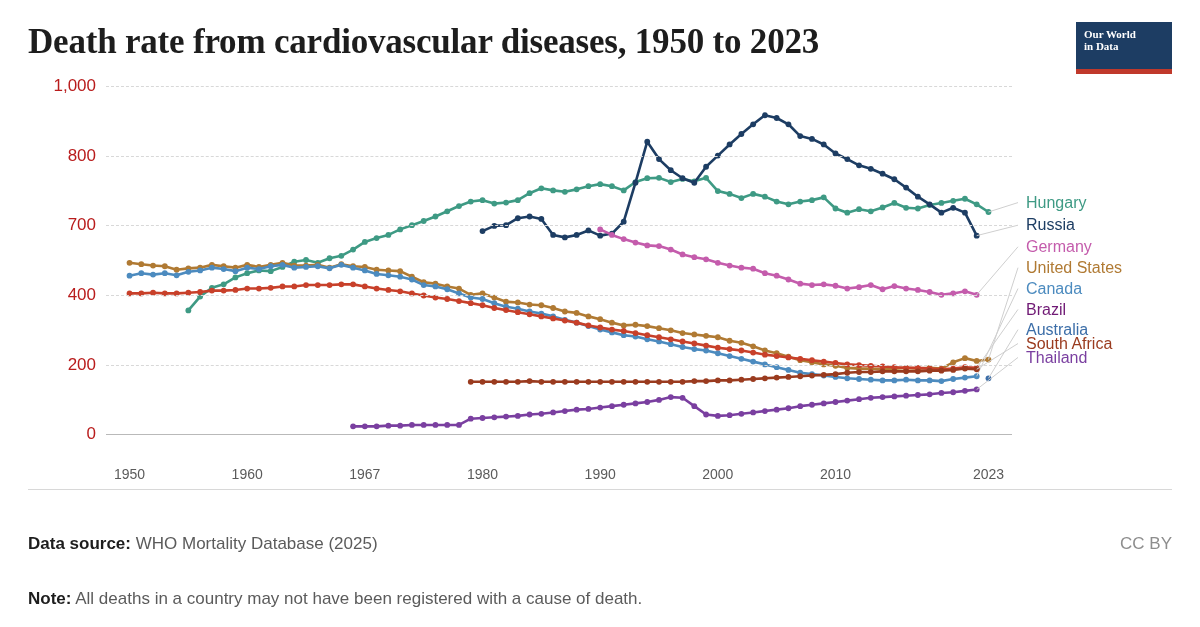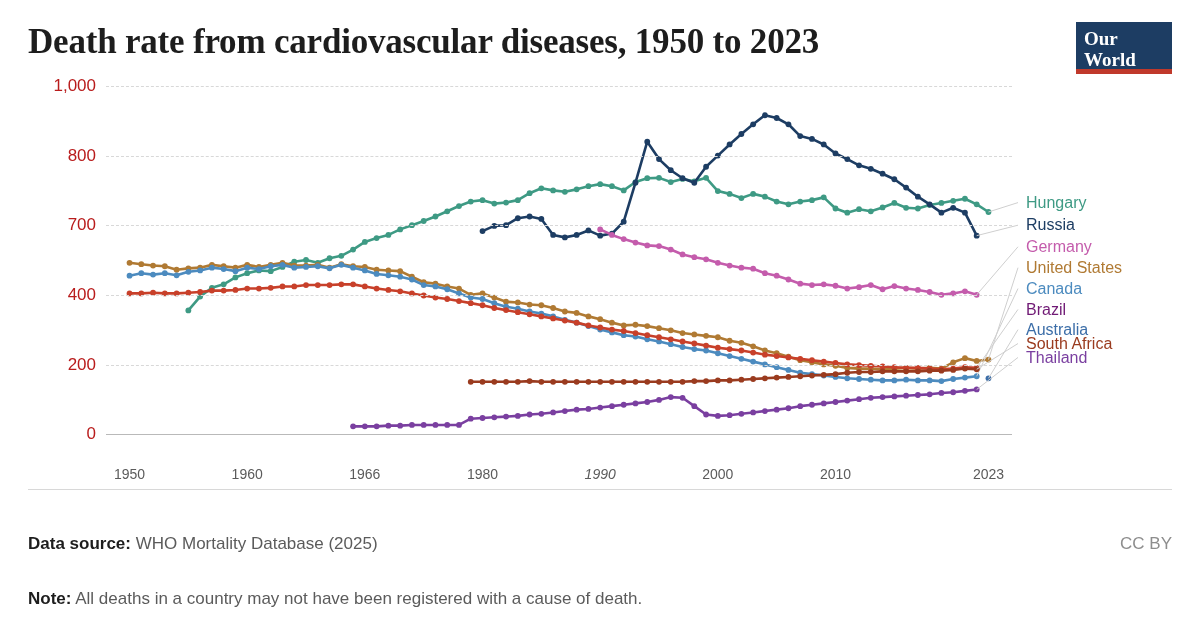--- a/index.html
+++ b/index.html
@@ -44,21 +44,21 @@
   .owid-logo {
     position: absolute;
     top: 22px;
     right: 28px;
     width: 96px;
     height: 52px;
     background: #1d3d63;
     color: #ffffff;
     font-family: "Liberation Serif", serif;
     font-weight: 700;
-    font-size: 19px;
+    font-size: 11px;
     line-height: 1.12;
     padding: 6px 0 0 8px;
     box-sizing: border-box;
   }
   .owid-logo .bar {
     position: absolute;
     left: 0;
     bottom: 0;
     width: 100%;
     height: 5px;
@@ -651,23 +651,23 @@
         <div class="gridline" style="top: 208.8px; right: 160px;"></div>
         <div class="ytick" style="top: 208.8px;">400</div>
         <div class="gridline" style="top: 139.2px; right: 160px;"></div>
         <div class="ytick" style="top: 139.2px;">700</div>
         <div class="gridline" style="top: 69.6px; right: 160px;"></div>
         <div class="ytick" style="top: 69.6px;">800</div>
         <div class="gridline" style="top: 0px; right: 160px;"></div>
         <div class="ytick" style="top: 0px;">1,000</div>
         <div class="xtick" style="left: 23.5325px;">1950</div>
         <div class="xtick" style="left: 141.195px;">1960</div>
-        <div class="xtick" style="left: 258.857px;">1966</div>
+        <div class="xtick" style="left: 258.857px;">1967</div>
         <div class="xtick" style="left: 376.519px;">1980</div>
-        <div class="xtick" style="left: 494.182px; font-style: italic;">1990</div>
+        <div class="xtick" style="left: 494.182px;">1990</div>
         <div class="xtick" style="left: 611.844px;">2000</div>
         <div class="xtick" style="left: 729.506px;">2010</div>
         <div class="xtick" style="left: 882.468px;">2023</div>
         <div class="legend-label" style="left: 920px; top: 116.58px; color: rgb(62, 154, 132);">Hungary</div>
         <div class="legend-label" style="left: 920px; top: 139.2px; color: rgb(29, 61, 99);">Russia</div>
         <div class="legend-label" style="left: 920px; top: 160.776px; color: rgb(196, 92, 172);">Germany</div>
         <div class="legend-label" style="left: 920px; top: 181.656px; color: rgb(176, 122, 51);">United States</div>
         <div class="legend-label" style="left: 920px; top: 202.536px; color: rgb(76, 139, 191);">Canada</div>
         <div class="legend-label" style="left: 920px; top: 223.416px; color: #701a75;">Brazil</div>
         <div class="legend-label" style="left: 920px; top: 243.6px; color: rgb(60, 110, 168);">Australia</div>

